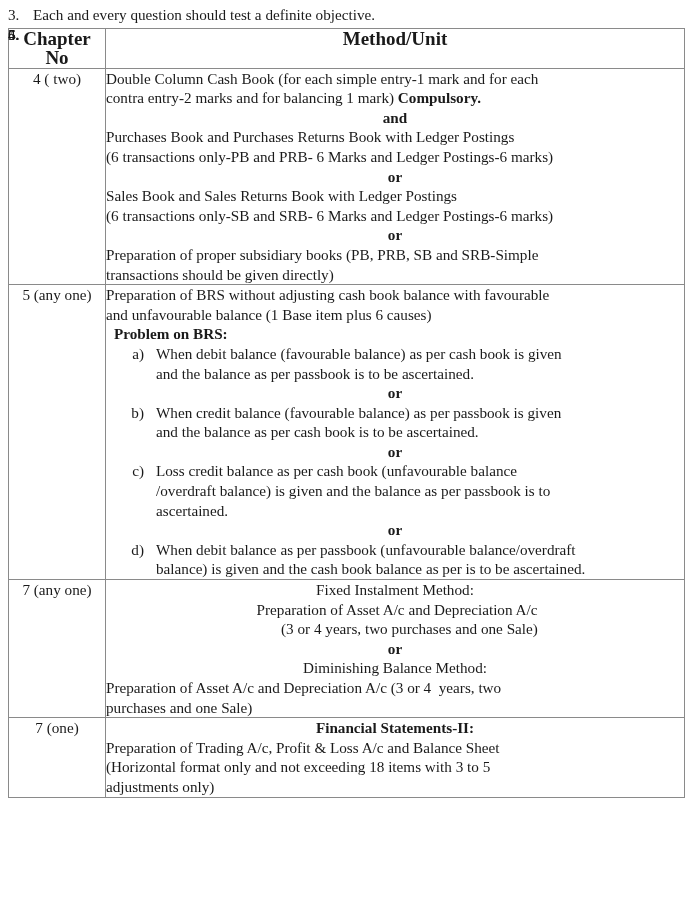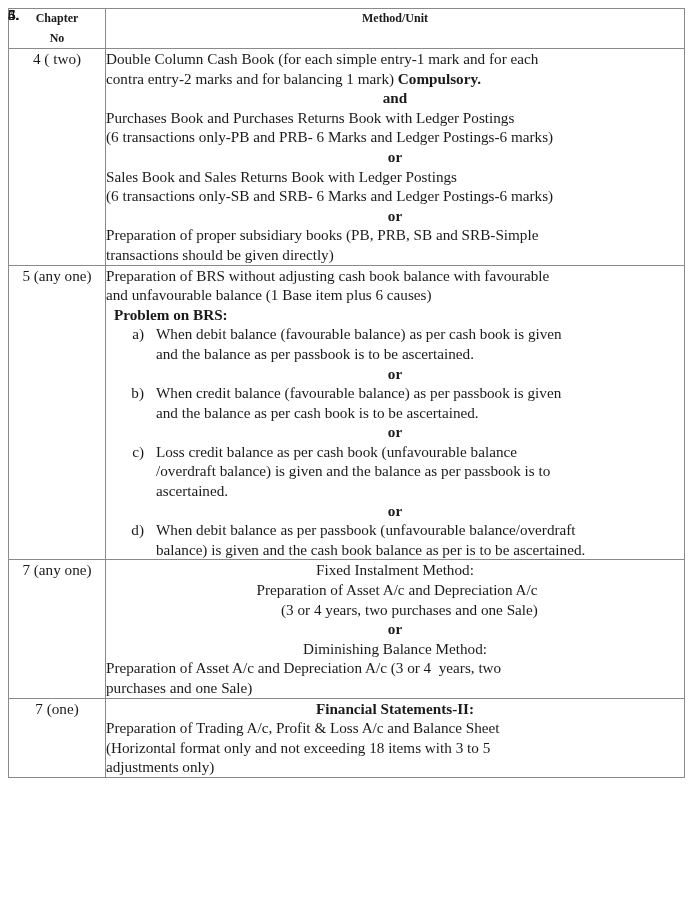--- a/index.html
+++ b/index.html
@@ -54,21 +54,21 @@
   table.spec td, table.spec th {
     border: 1px solid #8a8a8a;
     vertical-align: top;
     padding: 0;
   }
   col.c-chap { width: 97px; }
   col.c-topic { width: 579px; }
 
   th.hd-chap, th.hd-topic {
     font-weight: bold;
-    font-size: 12px;
+    font-size: 19px;
     line-height: 19.5px;
     text-align: center;
     padding: 3px 0 5px 0;
   }
   th.hd-chap .l2 { display: block; }
 
   td.chap {
     text-align: center;
     font-size: 15.2px;
     line-height: 19.5px;
@@ -122,21 +122,21 @@
   .shift-r { padding-left: 175px; }
   .shift-m { padding-left: 4px; font-family: Liberation Serif, serif; }
 </style>
 </head>
 <body>
 
 <div class="page">
 
   <ol class="notes">
     <li>
-      <span class="num">3.</span>
+      <span class="num">3.</span><span>Each and every question should test a definite objective.</span>
     </li>
     <li>
       <span class="num">4.</span>
     </li>
     <li class="bold">
       <span class="num">5.</span>
     </li>
     <li>
       <span class="num">6.</span>
     </li>

